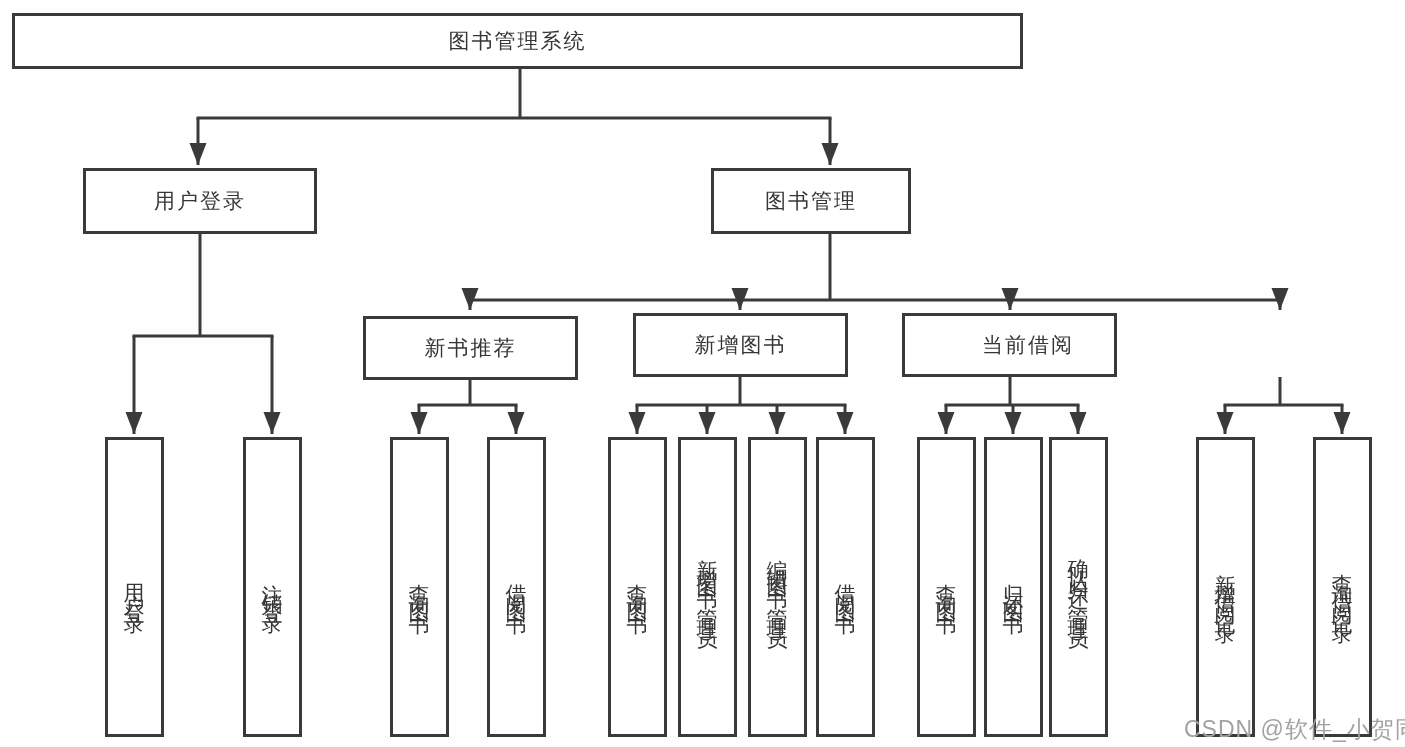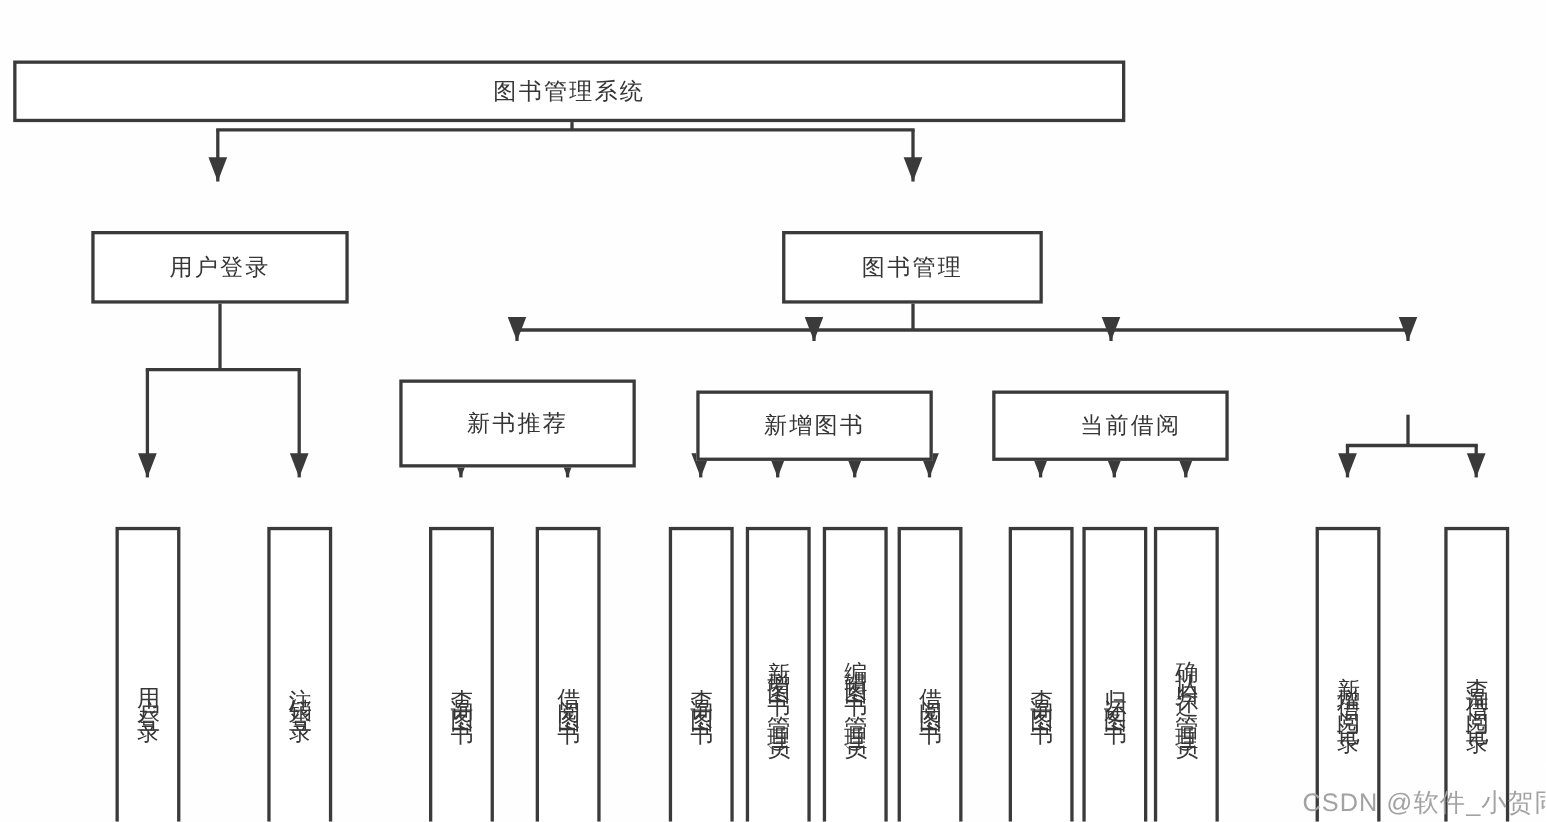--- a/index.html
+++ b/index.html
@@ -19,21 +19,20 @@
     position: absolute;
     border: 3px solid #3a3a3a;
     background: #ffffff;
     color: #363636;
     font-size: 21px;
     display: flex;
     align-items: center;
     justify-content: center;
     white-space: nowrap;
     letter-spacing: 2px;
-    margin-top: 42px;
   }
   .leaf {
     writing-mode: vertical-lr;
     text-orientation: mixed;
     letter-spacing: 10px;
     line-height: 1;
     font-size: 21px;
   }
   .watermark {
     position: absolute;
@@ -94,23 +93,23 @@
 
     <line x1="1280" y1="377" x2="1280" y2="405"></line>
     <line class="h" x1="1225" y1="405" x2="1342" y2="405"></line>
     <line x1="1225" y1="405" x2="1225" y2="434" marker-end="url(#ah)"></line>
     <line x1="1342" y1="405" x2="1342" y2="434" marker-end="url(#ah)"></line>
   </svg>
 
   <div class="node" style="left:12px; top:13px; width:1011px; height:56px;">图书管理系统</div>
 
   <div class="node" style="left:83px; top:168px; width:234px; height:66px;">用户登录</div>
-  <div class="node" style="left:711px; top:168px; width:237px; height:66px;">图书管理</div>
+  <div class="node" style="left:711px; top:168px; width:200px; height:66px;">图书管理</div>
 
-  <div class="node" style="left:363px; top:303px; width:215px; height:80px;">新书推荐</div>
+  <div class="node" style="left:363px; top:316px; width:215px; height:64px;">新书推荐</div>
   <div class="node" style="left:633px; top:313px; width:215px; height:64px;">新增图书</div>
   <div class="node" style="left:902px; top:313px; width:215px; height:64px;padding-left:37px;">当前借阅</div>
 
   <div class="node leaf" style="left:105px; top:437px; width:59px; height:300px;">用户登录</div>
   <div class="node leaf" style="left:243px; top:437px; width:59px; height:300px;">注销登录</div>
 
   <div class="node leaf" style="left:390px; top:437px; width:59px; height:300px;">查询图书</div>
   <div class="node leaf" style="left:487px; top:437px; width:59px; height:300px;">借阅图书</div>
 
   <div class="node leaf" style="left:608px; top:437px; width:59px; height:300px;">查询图书</div>

